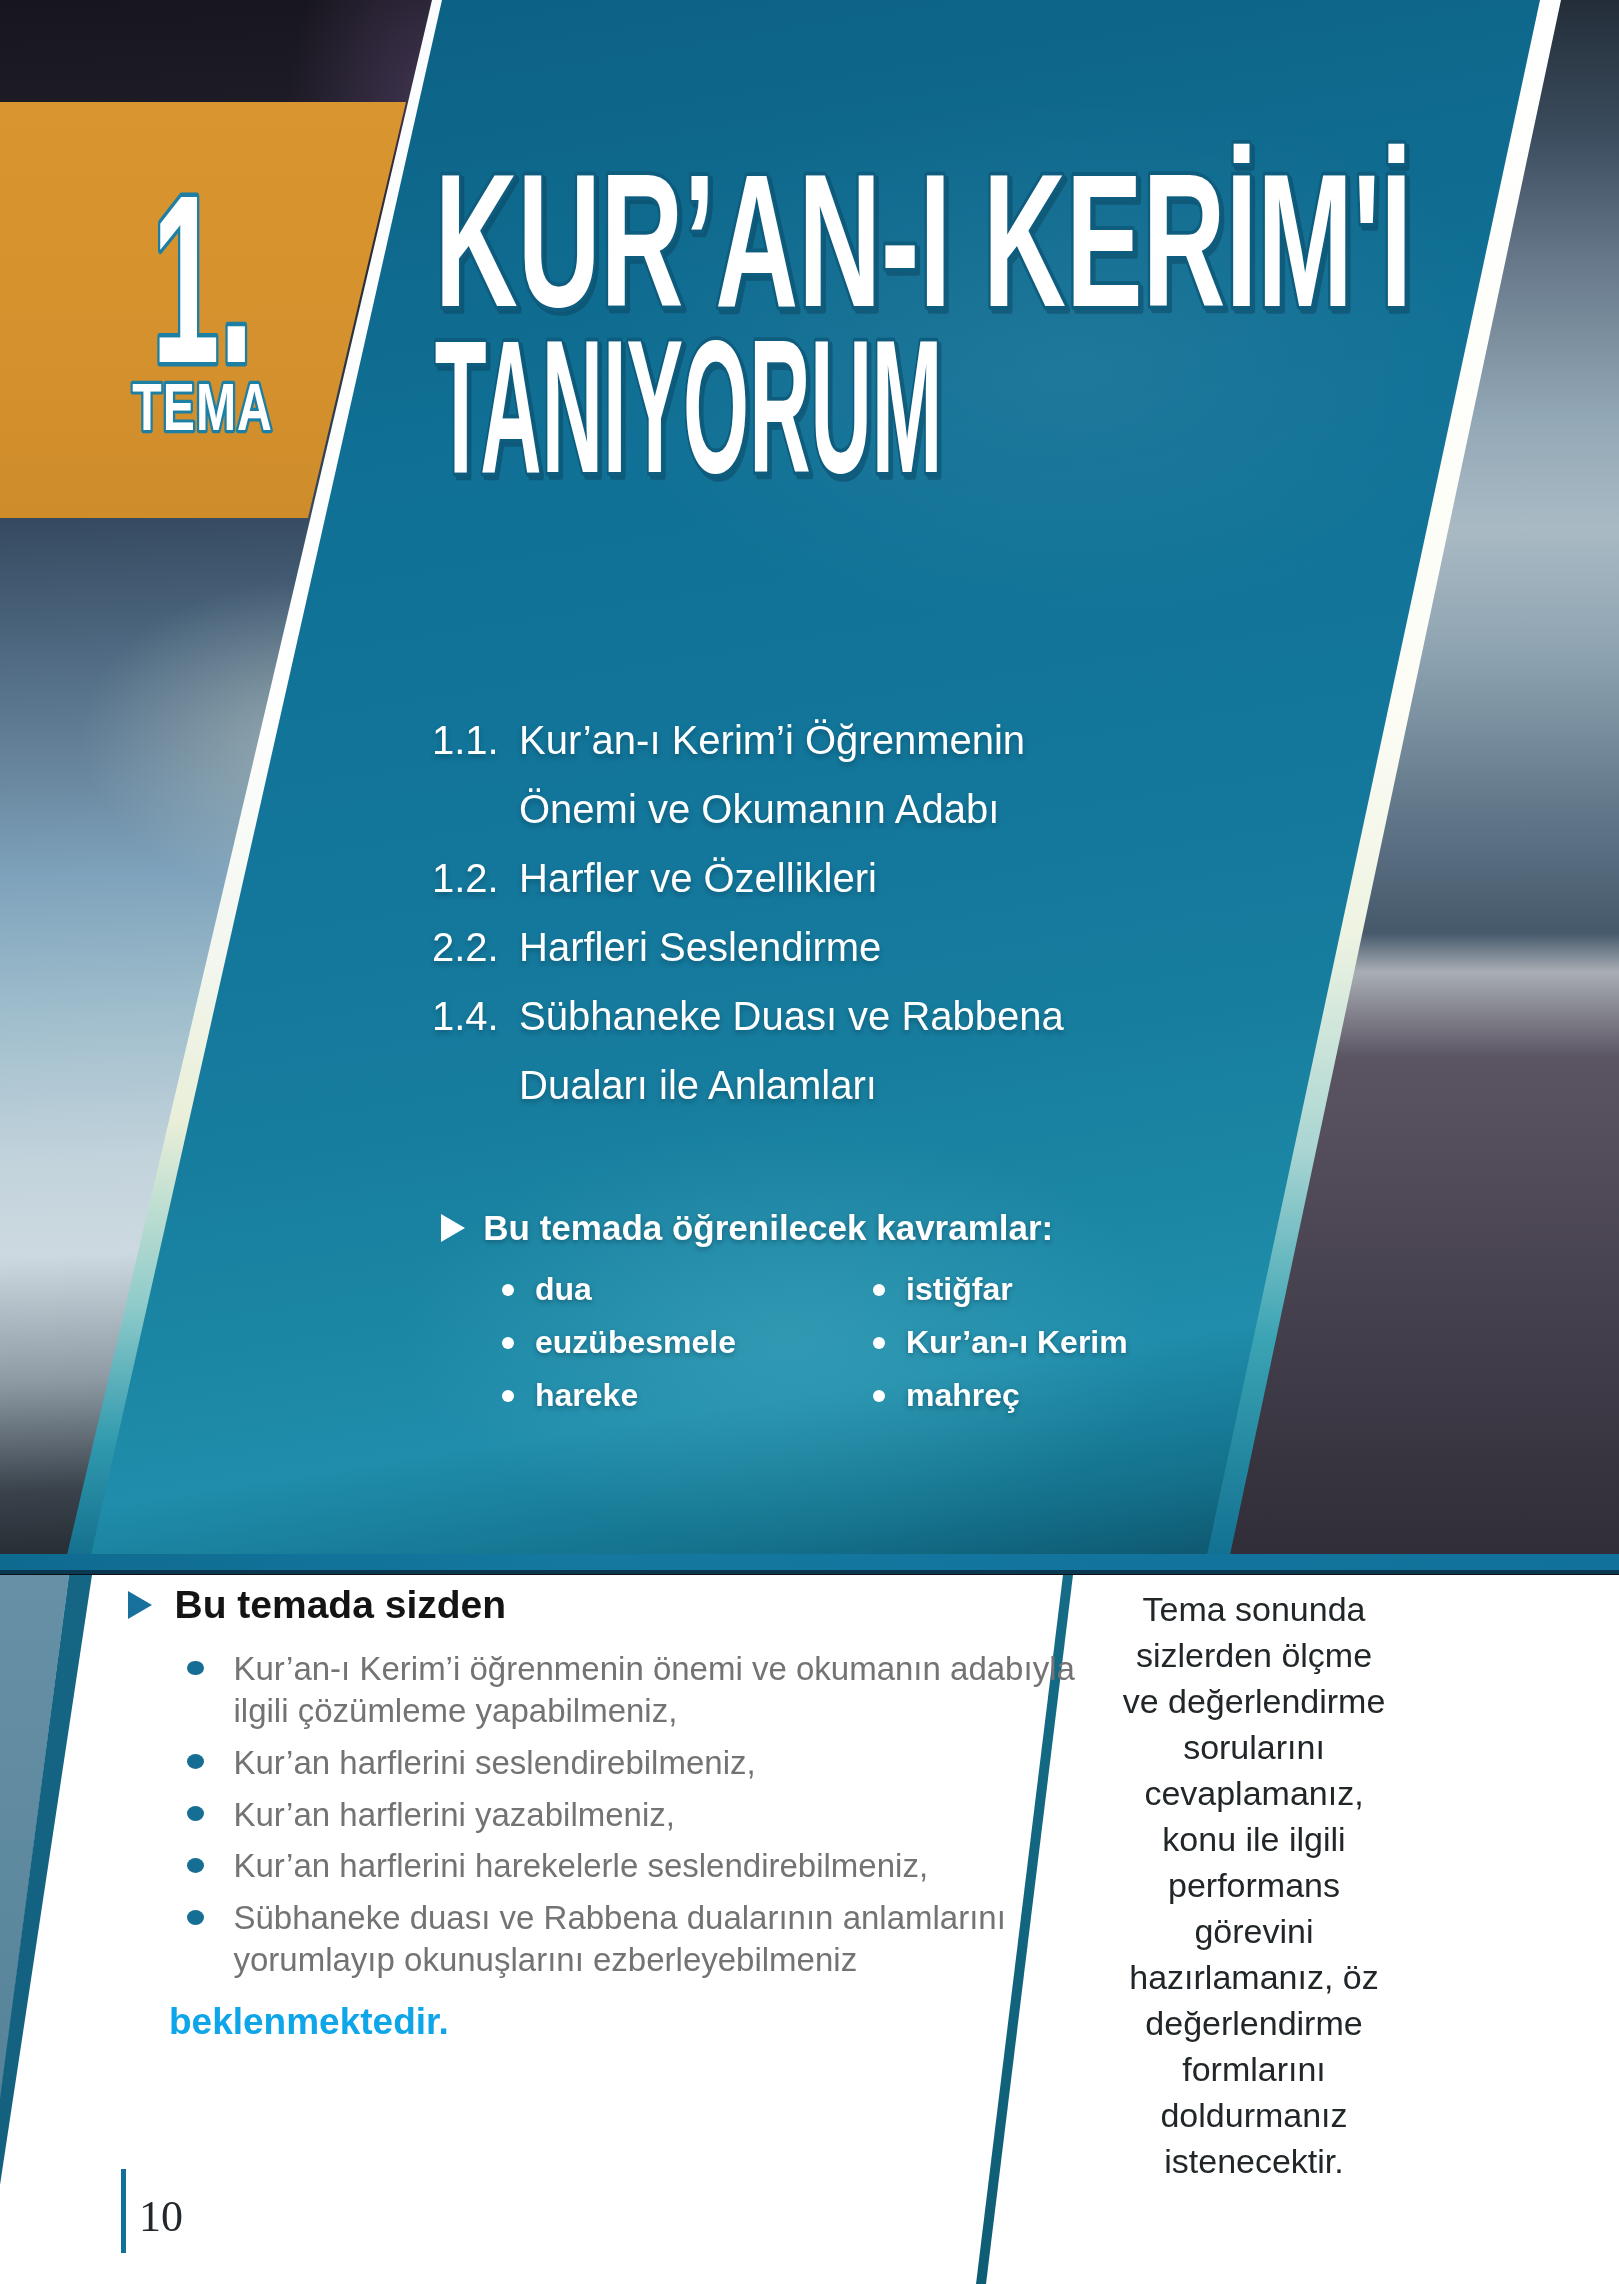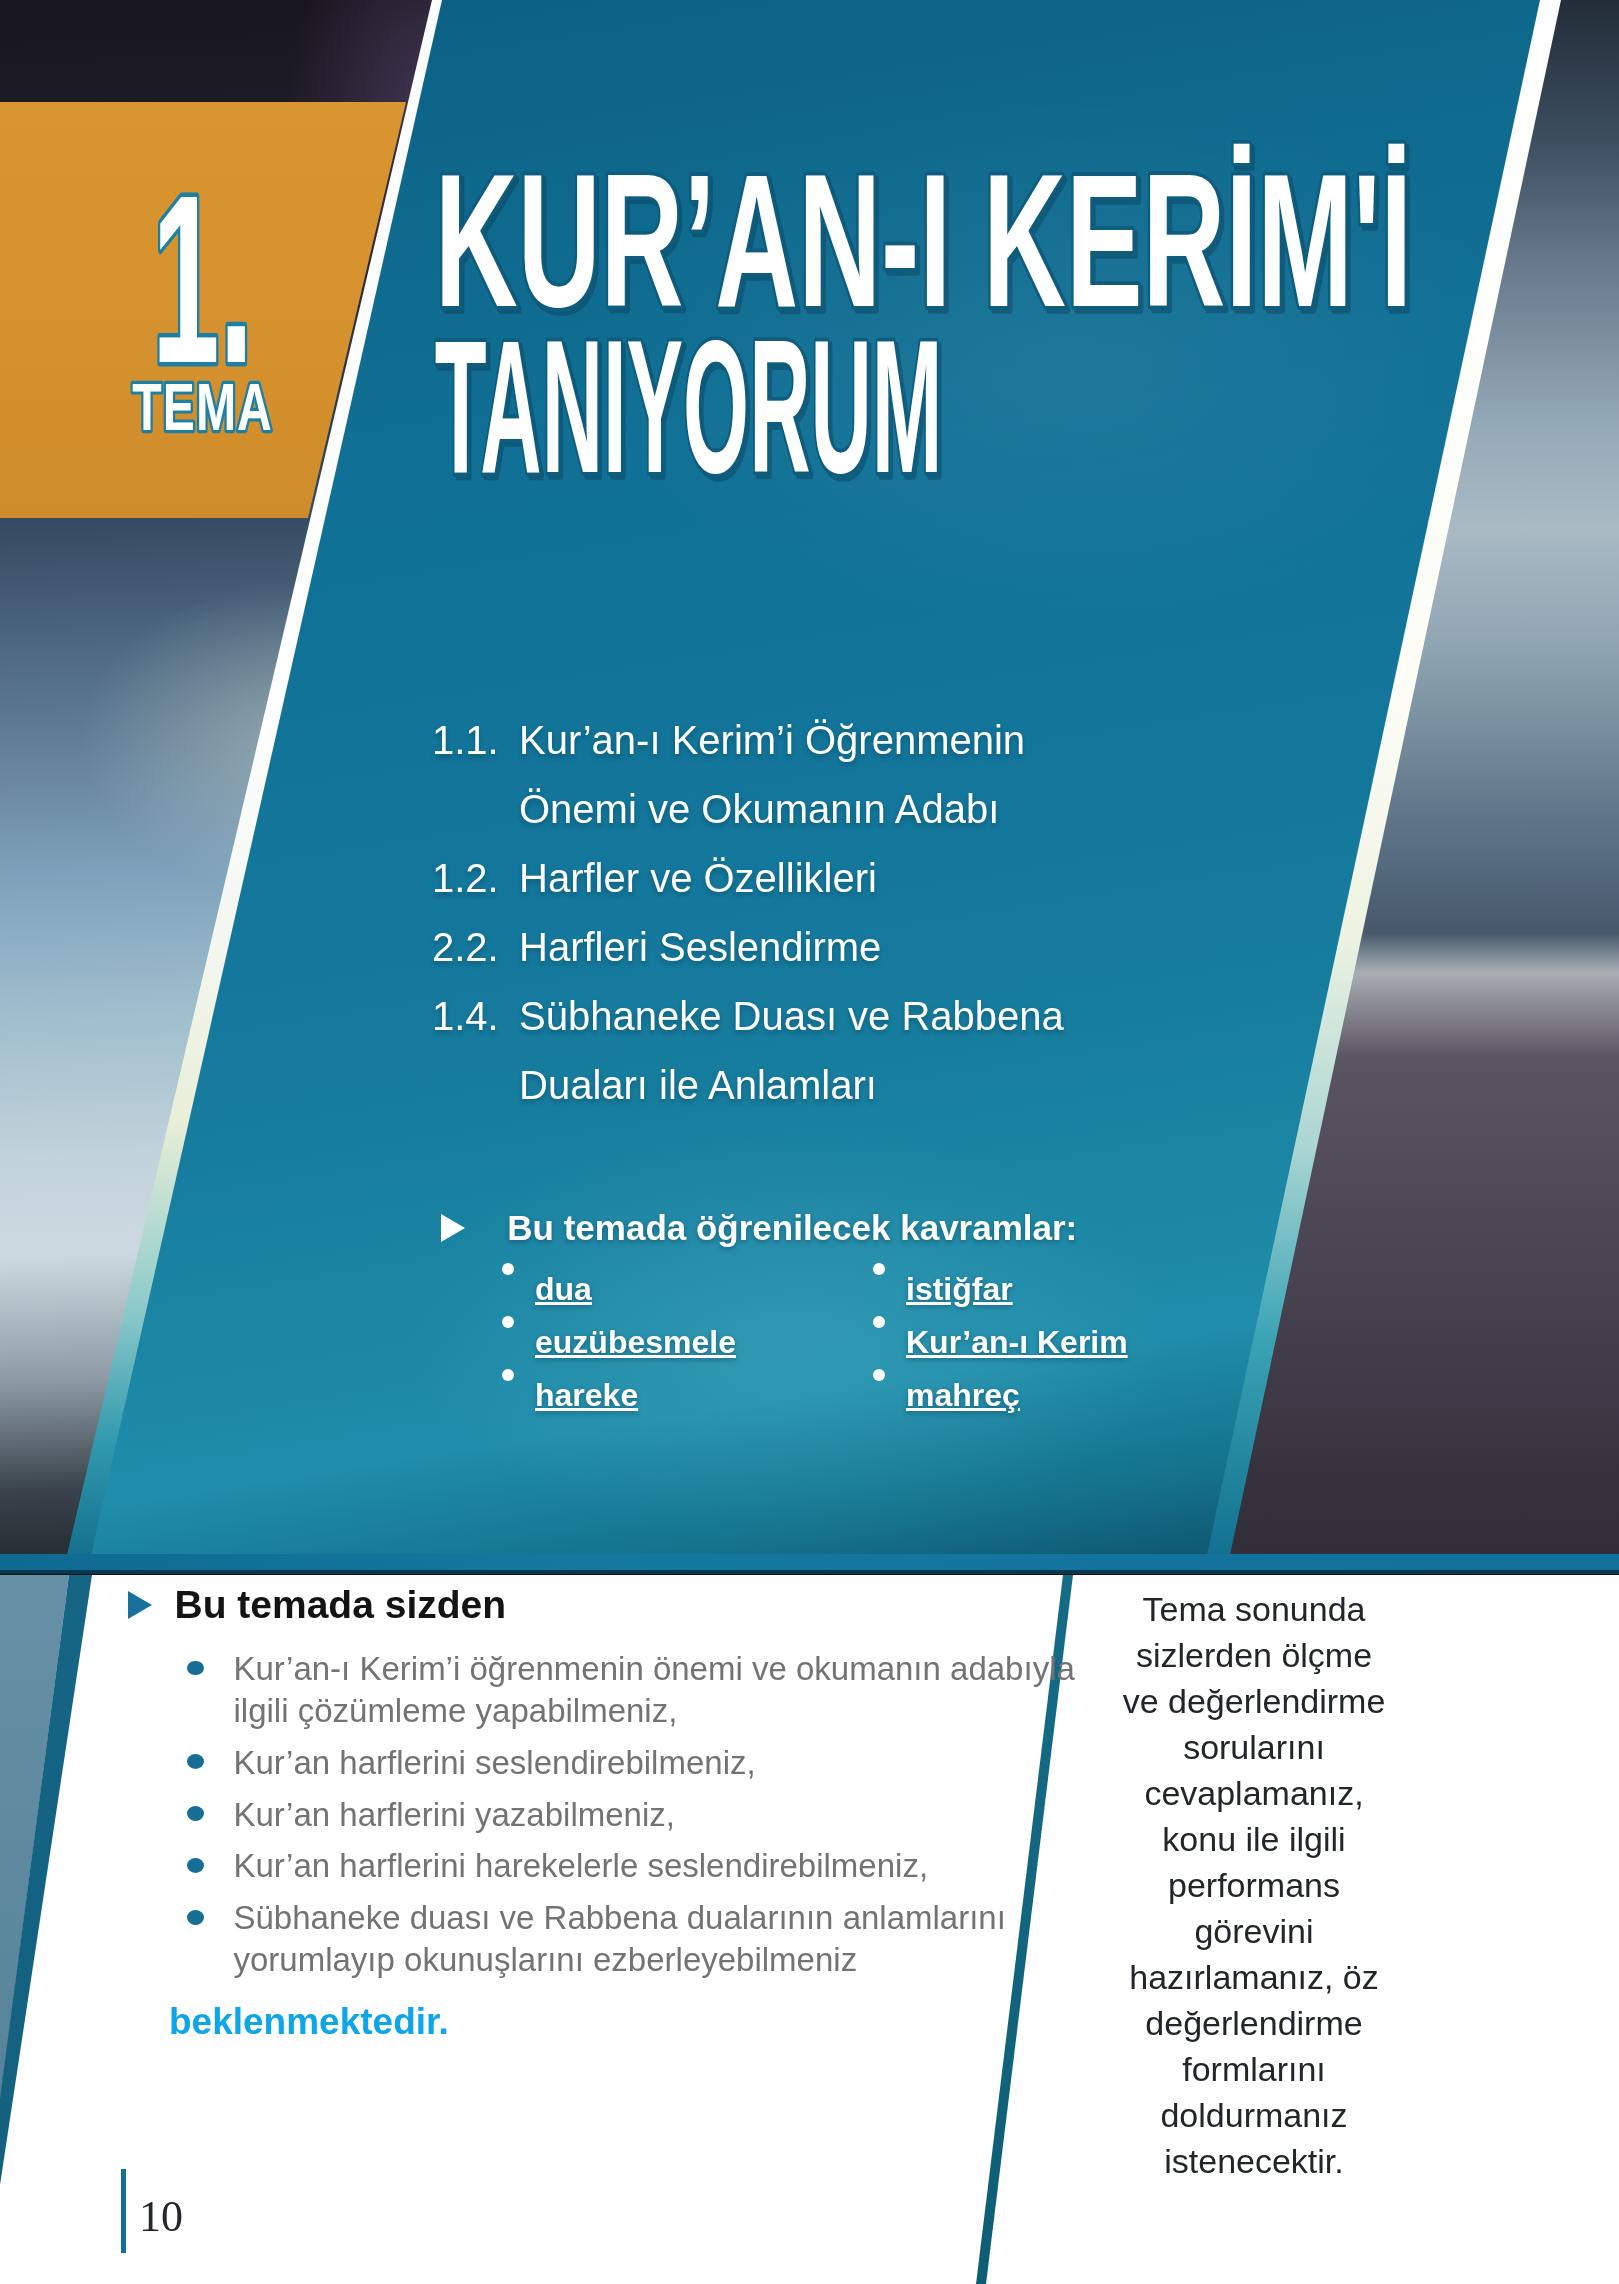--- a/index.html
+++ b/index.html
@@ -76,28 +76,28 @@
     stroke-width:11px;font-size:268px;
   }
   
   .toc{left:432px;top:706px;width:928px;color:#fff;font-weight:normal;
     font-size:40px;line-height:69px;text-shadow:0 2.8px 5.6px rgba(0,40,60,.35);}
   .toc-item{display:flex;}
   .toc-num{width:87px;flex:none;}
   .toc-text{white-space:pre-line;}
   
   .concepts-heading{left:441px;top:1208px;display:flex;align-items:center;color:#fff;
-    font-size:35px;font-weight:bold;text-shadow:0 2.1px 4.9px rgba(0,40,60,.4);gap:24px;}
+    font-size:35px;font-weight:bold;text-shadow:0 2.1px 4.9px rgba(0,40,60,.4);}
   .tri{width:0;height:0;border-style:solid;display:inline-block;}
   .tri-white{border-width:14.8px 0 14.8px 24px;border-color:transparent transparent transparent #ffffff;margin-right:18.3px;}
   .kv-col{color:#fff;font-size:32px;font-weight:bold;line-height:53px;
     text-shadow:0 2.1px 4.9px rgba(0,40,60,.4);}
   .kv-col1{left:502px;top:1263px;}
   .kv-col2{left:873px;top:1263px;}
-  .kv-item{display:flex;text-decoration:underline;}
+  .kv-item{display:flex;align-items:center;}
   .kv-dot{width:12px;height:12px;border-radius:50%;background:#fff;margin-right:21px;flex:none;}
   
   .band{left:0;top:1554px;width:1620px;height:17px;
     background:linear-gradient(90deg,#0f6a90 0%,#14789f 35%,#11719a 100%);}
   .band-edge{left:0;top:1570px;width:1620px;height:4.2px;background:#0a3850;}
   
   .white-area{left:0;top:1575px;width:1620px;height:709px;background:#ffffff;}
   .wedge-light{left:0;top:0;width:1620px;height:2284px;
     clip-path:polygon(0 1575px, 69px 1575px, 0 2102px);
     background:linear-gradient(180deg,#8db1c2 0%,#6c95aa 60%,#527f96 100%);}

